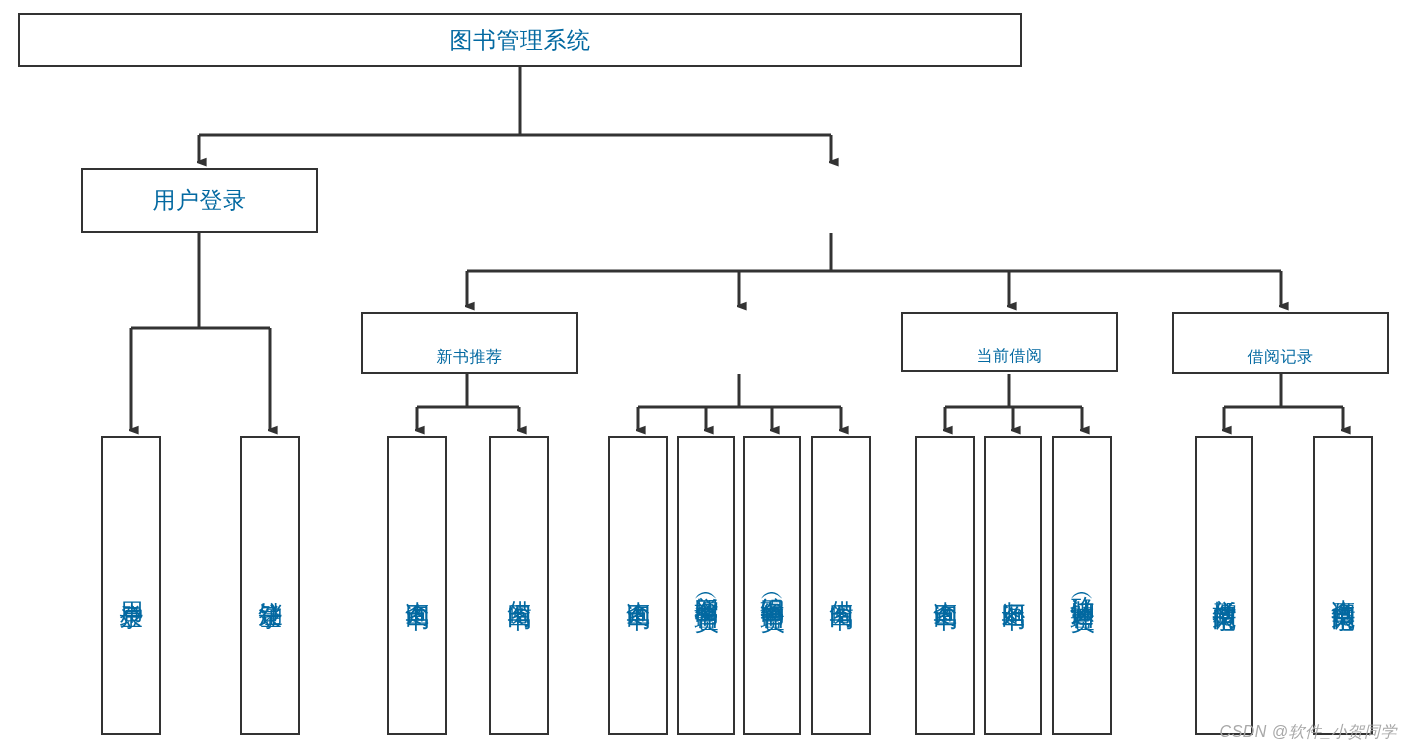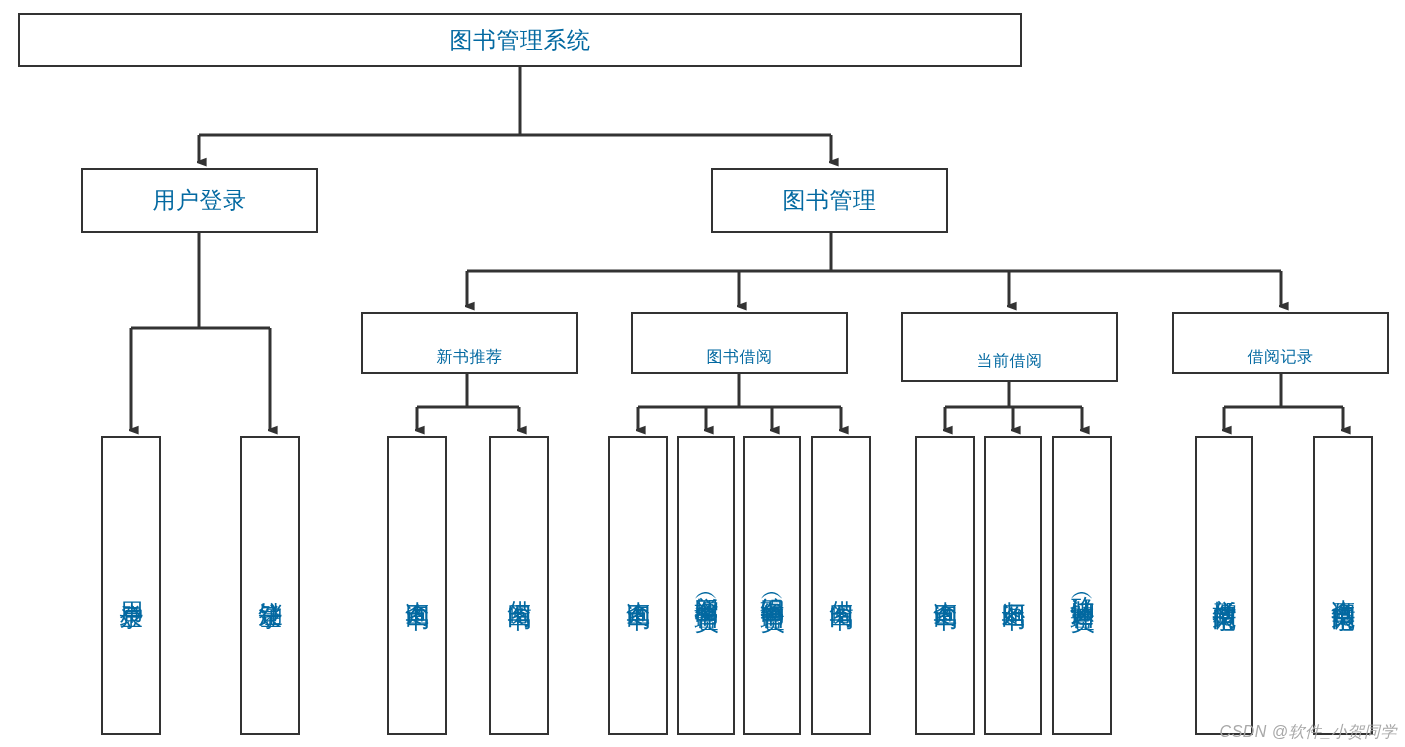--- a/index.html
+++ b/index.html
@@ -124,33 +124,27 @@
   </svg>
 
   <div class="node-box node-root" style="left:18px; top:13px; width:1004px; height:54px;">
     <span class="node-label">图书管理系统</span>
   </div>
 
   <div class="node-box node-l1" style="left:81px; top:168px; width:237px; height:65px;">
     <span class="node-label">用户登录</span>
   </div>
 
-  <div class="node-box node-l1" style="left:711px; top:168px; width:237px; height:65px;">
-    <span class="node-label">图书管理</span>
-  </div>
 
   <div class="node-box node-l2" style="left:361px; top:312px; width:217px; height:62px;">
     <span class="node-label">新书推荐</span>
   </div>
 
-  <div class="node-box node-l2" style="left:631px; top:312px; width:217px; height:62px;">
-    <span class="node-label">图书借阅</span>
-  </div>
 
-  <div class="node-box node-l2" style="left:901px; top:312px; width:217px; height:70px;">
+  <div class="node-box node-l2" style="left:901px; top:312px; width:217px; height:60px;">
     <span class="node-label">当前借阅</span>
   </div>
 
   <div class="node-box node-l2" style="left:1172px; top:312px; width:217px; height:62px;">
     <span class="node-label">借阅记录</span>
   </div>
 
   <div class="node-box node-leaf" style="left:101px; top:436px; width:60px; height:299px;">
     <span class="node-label">用户登录</span>
   </div>

